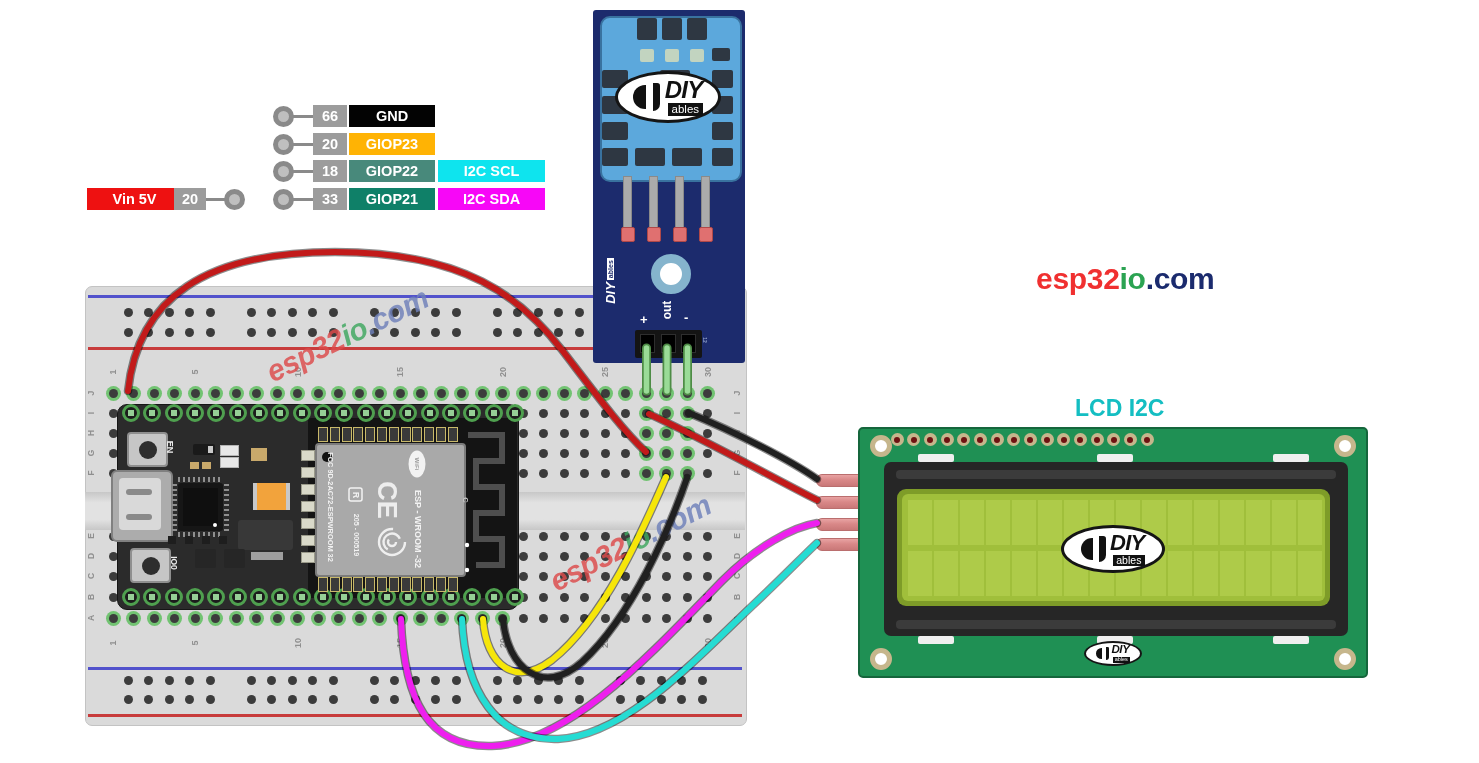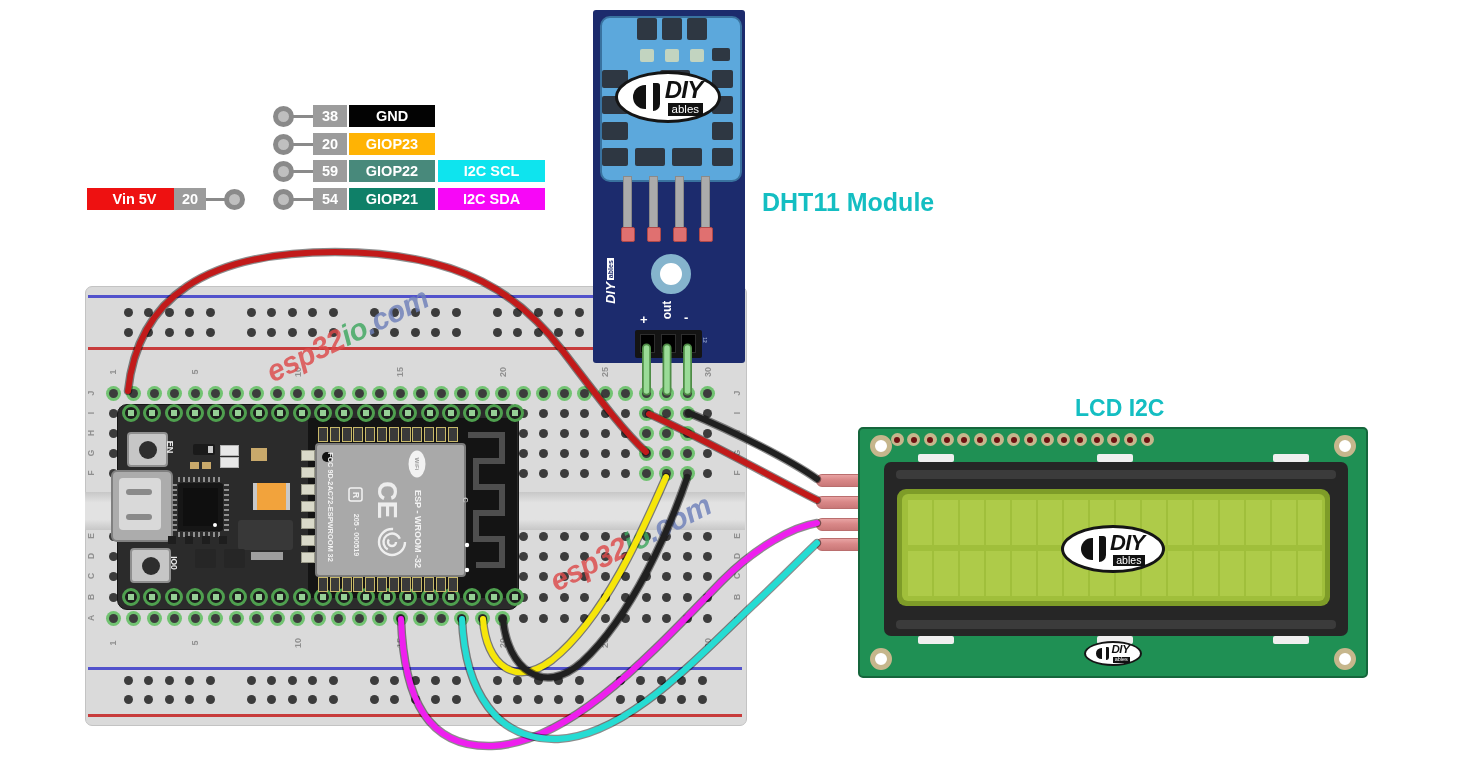--- a/index.html
+++ b/index.html
@@ -534,34 +534,34 @@
       <div class="bb-txt rot" style="left: 287.5px; top: 636px; width: 20px; height: 14px; position: absolute;">10</div>
       <div class="bb-txt rot" style="left: 390px; top: 636px; width: 20px; height: 14px; position: absolute;">15</div>
       <div class="bb-txt rot" style="left: 492.5px; top: 636px; width: 20px; height: 14px; position: absolute;">20</div>
       <div class="bb-txt rot" style="left: 595px; top: 636px; width: 20px; height: 14px; position: absolute;">25</div>
       <div class="bb-txt rot" style="left: 697.5px; top: 636px; width: 20px; height: 14px; position: absolute;">30</div>
     </div>
 
   <div class="abs" id="pin-diagram" style="inset:0;">
       <div class="pdot" style="left: 273px; top: 106px; position: absolute;"></div>
       <div class="pline" style="left: 291px; top: 114.5px; width: 23px; position: absolute;"></div>
-      <div class="pbox" style="left: 313px; top: 105px; width: 34px; position: absolute; background: rgb(156, 156, 156);">38</div>
+      <div class="pbox" style="left: 313px; top: 105px; width: 34px; position: absolute; background: rgb(156, 156, 156);">66</div>
       <div class="pbox" style="left: 349px; top: 105px; width: 86px; position: absolute; background: rgb(3, 3, 3);">GND</div>
       <div class="pdot" style="left: 273px; top: 134px; position: absolute;"></div>
       <div class="pline" style="left: 291px; top: 142.5px; width: 23px; position: absolute;"></div>
       <div class="pbox" style="left: 313px; top: 133px; width: 34px; position: absolute; background: rgb(156, 156, 156);">20</div>
       <div class="pbox" style="left: 349px; top: 133px; width: 86px; position: absolute; background: rgb(255, 179, 4);">GIOP23</div>
       <div class="pdot" style="left: 273px; top: 161px; position: absolute;"></div>
       <div class="pline" style="left: 291px; top: 169.5px; width: 23px; position: absolute;"></div>
-      <div class="pbox" style="left: 313px; top: 160px; width: 34px; position: absolute; background: rgb(156, 156, 156);">59</div>
+      <div class="pbox" style="left: 313px; top: 160px; width: 34px; position: absolute; background: rgb(156, 156, 156);">18</div>
       <div class="pbox" style="left: 349px; top: 160px; width: 86px; position: absolute; background: rgb(72, 137, 123);">GIOP22</div>
       <div class="pbox" style="left: 438px; top: 160px; width: 107px; position: absolute; background: rgb(14, 228, 238);">I2C SCL</div>
       <div class="pdot" style="left: 273px; top: 189px; position: absolute;"></div>
       <div class="pline" style="left: 291px; top: 197.5px; width: 23px; position: absolute;"></div>
-      <div class="pbox" style="left: 313px; top: 188px; width: 34px; position: absolute; background: rgb(156, 156, 156);">54</div>
+      <div class="pbox" style="left: 313px; top: 188px; width: 34px; position: absolute; background: rgb(156, 156, 156);">33</div>
       <div class="pbox" style="left: 349px; top: 188px; width: 86px; position: absolute; background: rgb(15, 128, 104);">GIOP21</div>
       <div class="pbox" style="left: 438px; top: 188px; width: 107px; position: absolute; background: rgb(247, 7, 247);">I2C SDA</div>
       <div class="pbox" style="left: 87px; top: 188px; width: 95px; position: absolute; background: rgb(238, 17, 17);">Vin 5V</div>
       <div class="pbox" style="left: 174px; top: 188px; width: 32px; position: absolute; background: rgb(156, 156, 156);">20</div>
       <div class="pline" style="left: 206px; top: 197.5px; width: 20px; position: absolute;"></div>
       <div class="pdot" style="left: 224px; top: 189px; position: absolute;"></div>
     </div>
 
   <div class="abs" id="esp32" style="inset:0;">
     <div class="abs" id="esp-pcb"></div>
@@ -953,22 +953,24 @@
     <div class="diy" style="left:1084px;top:641px;width:58px;height:25px;font-size:23px;border-width:2px;">
       <span class="g1"></span>
         <span class="g2"></span>
       <span class="tx">
           <b>DIY</b>
           <i>ables</i>
         </span>
     </div>
   </div>
 
-  <div class="title" style="left: 762px; top: 188px; font-size: 25px; color: rgb(20, 190, 194);">DHT11 Module</div>
   <div class="title" style="left: 1075px; top: 395px; font-size: 23px; color: rgb(20, 190, 194);">LCD I2C</div>
+  <div class="brand" style="left:1036px;top:262px;">
+    <span id="br1" style="color: rgb(240, 48, 48);">esp32</span><span id="br2" style="color: rgb(43, 163, 82);">io</span><span id="br3" style="color: rgb(27, 43, 110);">.com</span>
+  </div>
 
   <div class="wm" style="left:230px;top:315px;transform:rotate(-26deg);">
     <span class="w1" style="color: rgb(221, 75, 75);">esp32</span>
       <span class="w2" style="color: rgb(63, 167, 95);">io</span>
       <span class="w3" style="color: rgb(111, 129, 186);">.com</span>
   </div>
   <div class="wm" style="left:513px;top:523px;transform:rotate(-27deg);">
     <span class="w1" style="color: rgb(221, 75, 75);">esp32</span>
       <span class="w2" style="color: rgb(63, 167, 95);">io</span>
       <span class="w3" style="color: rgb(111, 129, 186);">.com</span>

